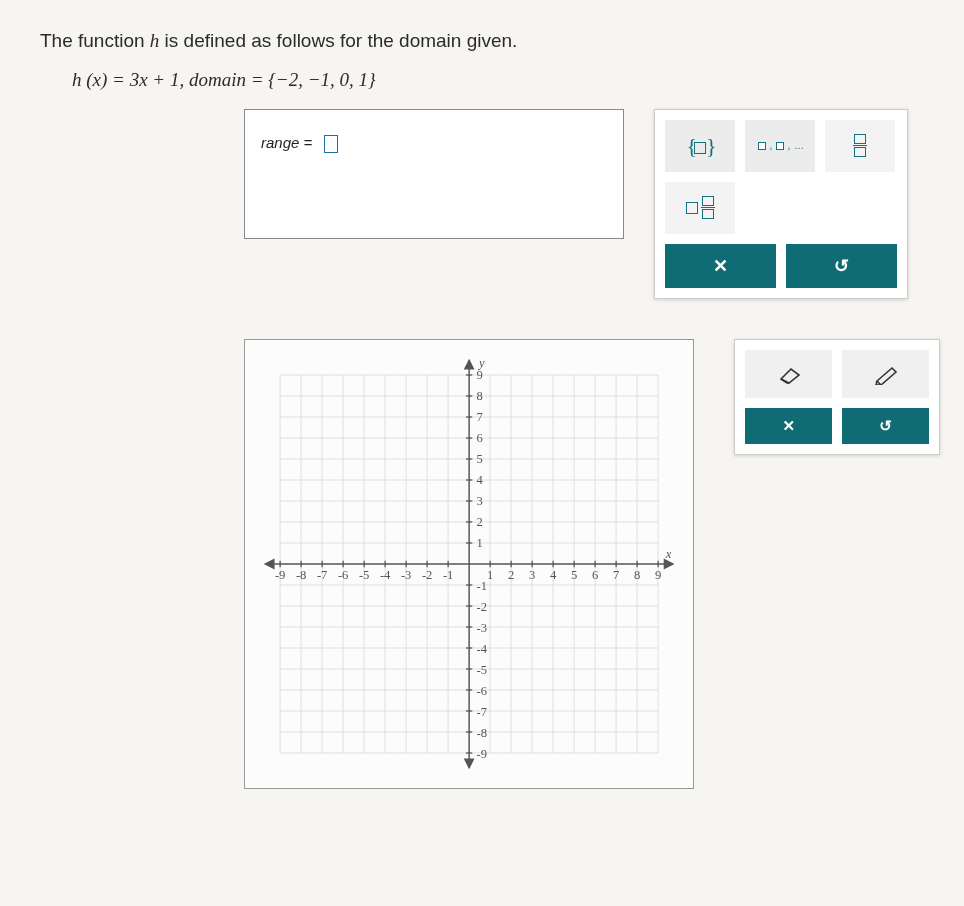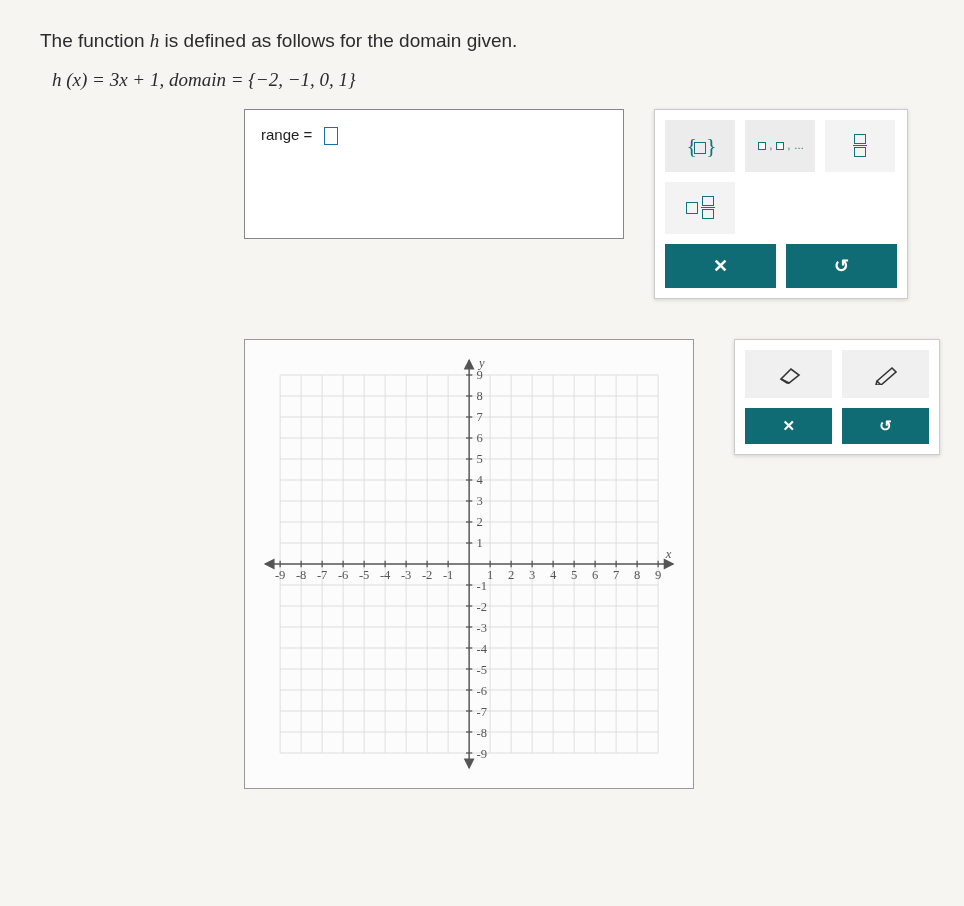--- a/index.html
+++ b/index.html
@@ -5,29 +5,30 @@
   * { box-sizing: border-box; }
   body {
     margin: 0;
     padding: 20px 24px;
     font-family: Arial, Helvetica, sans-serif;
     background: #f7f5f2;
     color: #2b2b2b;
     width: 964px;
   }
   .question p { font-size: 19px; margin: 8px 16px 14px; line-height:1.4; }
-  .equation { margin: 6px 0 18px 28px; font-size: 19px; font-family: 'Times New Roman', serif; }
+  .equation { margin: 6px 0 18px 48px; font-size: 19px; font-family: 'Times New Roman', serif; }
   .italic { font-style: italic; font-family:'Times New Roman', serif; }
   .main-row { display:flex; gap:30px; align-items:flex-start; margin-top:12px; margin-left:220px;}
   .range-box {
     border:1px solid #888;
     background:#fff;
     width:380px; height:130px;
-    padding:16px 16px;
+    padding:24px 16px;
     font-size:15px;
+    font-style:italic;
   }
   .range-box .lbl { display:inline-block; margin-right:8px; color:#222;}
   .input-slot {
     display:inline-block;
     width:14px; height:18px;
     border:1.5px solid #1b6ea8;
     vertical-align:middle;
     background:#fff;
   }
   .palette {

